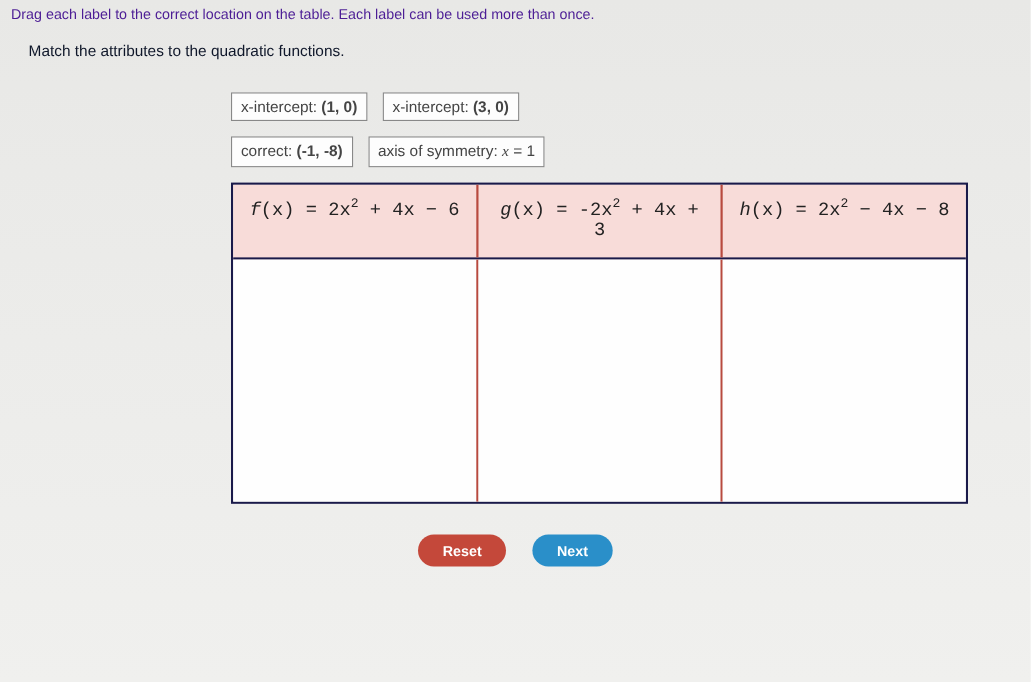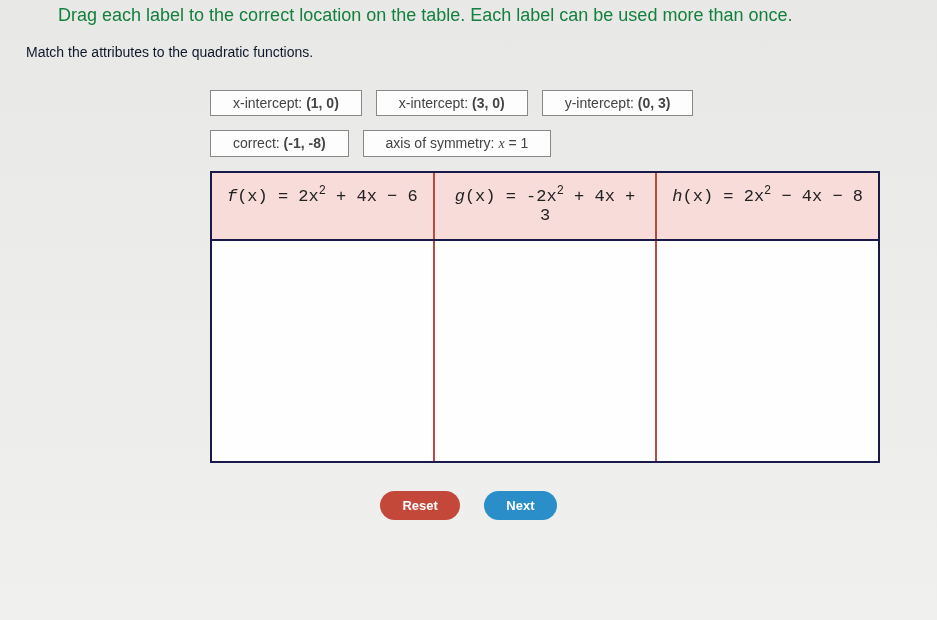--- a/index.html
+++ b/index.html
@@ -10,45 +10,44 @@
     body {
       font-family: Arial, Helvetica, sans-serif;
       background: linear-gradient(to bottom, #e8e8e6 0%, #f0f0ee 100%);
       width: 937px;
       height: 620px;
       padding: 5px 10px;
       color: #333;
       position: relative;
     }
     .instruction {
-      font-size: 18px;
-      color: #15803d;
+      font-size: 13px;
+      color: #4c1d95;
       margin-bottom: 18px;
-      margin-left: 48px;
     }
     .subinstruction {
       font-size: 14px;
       color: #0f172a;
       margin-bottom: 30px;
       margin-left: 16px;
     }
     .labels-area {
       margin-left: 200px;
       margin-bottom: 5px;
     }
     .label-row {
       display: flex;
       gap: 14px;
       margin-bottom: 14px;
       flex-wrap: wrap;
     }
     .drag-label {
       border: 1px solid #888;
       background: #fdfdfd;
-      padding: 4px 22px;
+      padding: 4px 8px;
       font-size: 14px;
       color: #444;
       cursor: move;
       white-space: nowrap;
     }
     .drag-label .math {
       font-weight: bold;
     }
     .table-container {
       margin-left: 200px;
@@ -128,23 +127,20 @@
 <div class="subinstruction">Match the attributes to the quadratic functions.</div>
 
 <div class="labels-area">
   <div class="label-row">
     <div class="drag-label">
       <span>x-intercept: </span><span class="math">(1, 0)</span>
     </div>
     <div class="drag-label">
       <span>x-intercept: </span><span class="math">(3, 0)</span>
     </div>
-    <div class="drag-label">
-      <span>y-intercept: </span><span class="math">(0, 3)</span>
-    </div>
   </div>
   <div class="label-row">
     <div class="drag-label">
       <span>correct: </span><span class="math">(-1, -8)</span>
     </div>
     <div class="drag-label">
       <span>axis of symmetry: </span><span class="sym-italic">x</span><span> = </span><span>1</span>
     </div>
   </div>
 </div>

